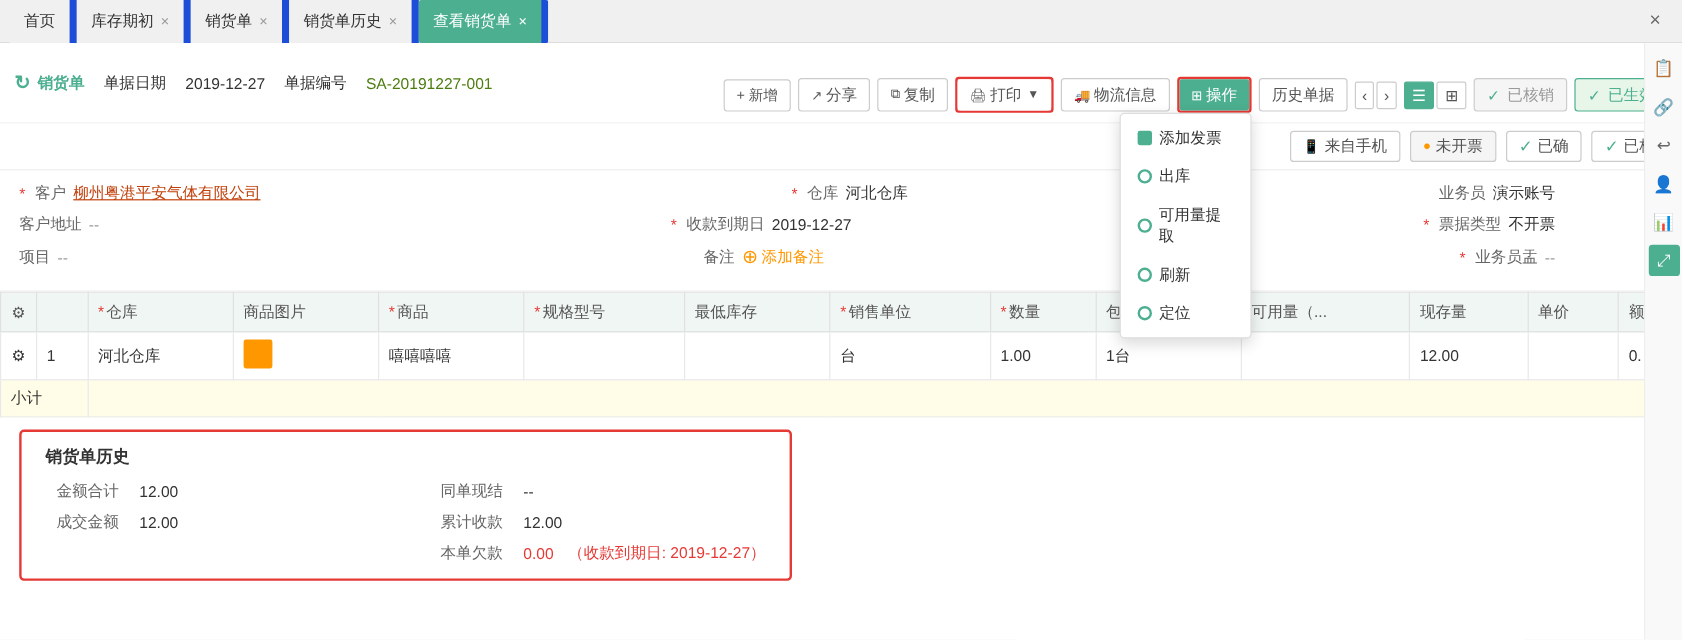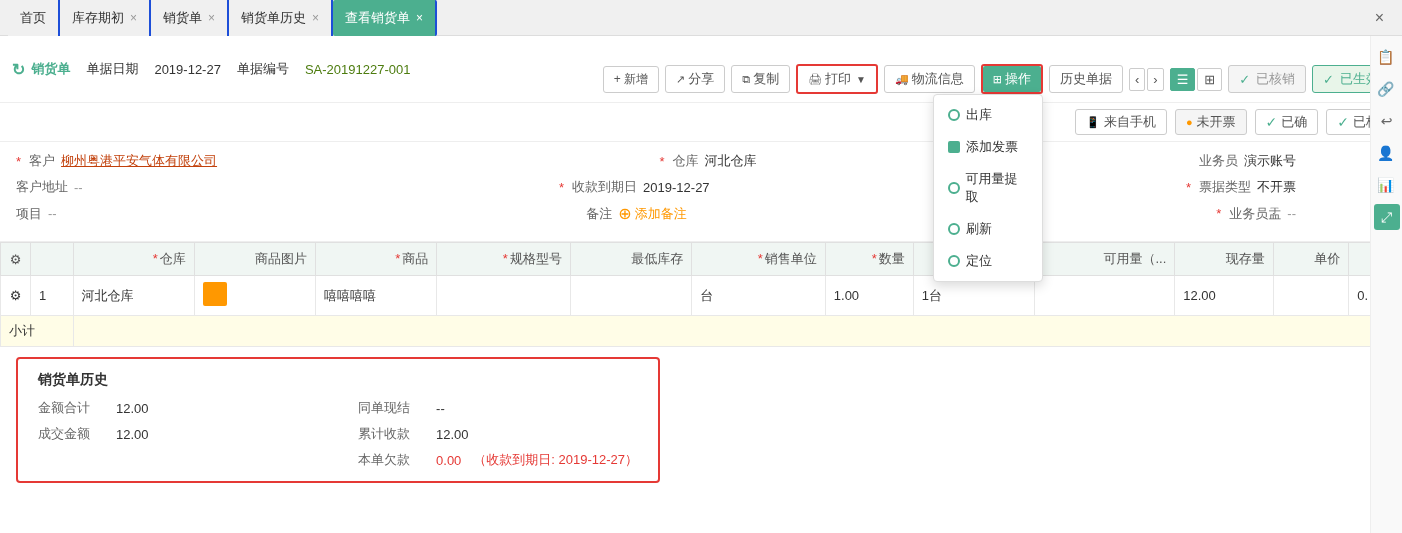--- a/index.html
+++ b/index.html
@@ -5,21 +5,21 @@
     * { box-sizing: border-box; margin: 0; padding: 0; font-family: 'Microsoft YaHei', '微软雅黑', Arial, sans-serif; font-size: 13px; }
     body { background: #f5f5f5; width: 1402px; height: 533px; overflow: hidden; }
 
     
     .tab-bar {
       display: flex; align-items: center; background: #f0f0f0; border-bottom: 1px solid #ddd;
       height: 36px; padding: 0 8px;
     }
     .tab-item {
       display: flex; align-items: center; padding: 0 12px; height: 36px; cursor: pointer;
-      background: #f0f0f0; border-right: 2px solid #1d4ed8; color: #333; white-space: nowrap;
+      background: #f0f0f0; border-right: 6px solid #1d4ed8; color: #333; white-space: nowrap;
     }
     .tab-item.active { background: #4caf8f; color: #fff; border-radius: 2px; }
     .tab-item .close-btn { margin-left: 6px; color: #999; cursor: pointer; font-size: 12px; }
     .tab-item.active .close-btn { color: #fff; }
     .tab-spacer { flex: 1; }
     .tab-close-right { margin-left: auto; padding: 0 10px; color: #666; cursor: pointer; font-size: 16px; }
 
     
     .main-content { background: #fff; height: calc(533px - 36px); overflow: hidden; }
 
@@ -79,21 +79,21 @@
     .field-value.muted { color: #999; }
     .add-note { color: #ff9800; cursor: pointer; display: flex; align-items: center; gap: 3px; }
     .add-note-plus { font-size: 16px; }
 
     
     .table-wrap { overflow: auto; }
     table { width: 100%; border-collapse: collapse; font-size: 12px; }
     thead tr { background: #f0f6f3; }
     th {
       padding: 7px 8px; border: 1px solid #e0e0e0; color: #555; font-weight: normal;
-      white-space: nowrap; text-align: right;
+      white-space: nowrap; text-align: left;
     }
     td {
       padding: 6px 8px; border: 1px solid #e8e8e8; color: #333; white-space: nowrap;
     }
     tr.subtotal td { background: #fffde7; margin-top: 31px; }
     .col-gear { width: 30px; text-align: center; }
     .required-star { color: #e53935; margin-right: 2px; }
     .section-title { font-weight: bold; color: #333; margin-bottom: 10px; font-size: 14px; }
     .info-row { display: flex; align-items: center; gap: 8px; }
     .info-label { color: #666; white-space: nowrap; min-width: 70px; }
@@ -192,26 +192,26 @@
         <div class="action-dropdown-wrap">
           <div style="border: 2px solid #e53935; border-radius: 3px; display:inline-block;">
             <button class="btn-action highlight" style="border:none; border-radius:2px;">
               <span style="font-size:11px;">⊞</span>
               <span>操作</span>
             </button>
           </div>
           
           <div class="action-dropdown">
             <div class="action-dropdown-item">
+              <span class="dropdown-icon icon-square" style="width:12px;height:12px;"></span>
+              <span>添加发票</span>
+            </div>
+            <div class="action-dropdown-item">
               <span class="dropdown-icon icon-circle" style="width:12px;height:12px;"></span>
               <span>出库</span>
-            </div>
-            <div class="action-dropdown-item">
-              <span class="dropdown-icon icon-square" style="width:12px;height:12px;"></span>
-              <span>添加发票</span>
             </div>
             <div class="action-dropdown-item">
               <span class="dropdown-icon icon-circle" style="width:12px;height:12px;"></span>
               <span>可用量提取</span>
             </div>
             <div class="action-dropdown-item">
               <span class="dropdown-icon icon-circle" style="width:12px;height:12px;"></span>
               <span>刷新</span>
             </div>
             <div class="action-dropdown-item">
@@ -368,21 +368,21 @@
             <td colspan="2">小计</td>
             <td colspan="12"></td>
           </tr>
         </tbody>
       </table>
     </div>
 
     <div style="padding: 10px 16px; position: relative;">
       <div style="border: 2px solid #e53935; border-radius: 4px; display: inline-block; padding: 12px 20px; min-width: 520px;">
         <div class="section-title">销货单历史</div>
-        <div style="display: grid; grid-template-columns: 1fr 1fr; gap: 8px 40px; margin-top: 8px;">
+        <div style="display: grid; grid-template-columns: 1fr 1fr; gap: 8px 40px; margin-top: 8px; text-align: center;">
           <div class="info-row">
             <span class="info-label">金额合计</span>
             <span class="info-value">12.00</span>
           </div>
           <div class="info-row">
             <span class="info-label">同单现结</span>
             <span class="info-value muted">--</span>
           </div>
           <div class="info-row">
             <span class="info-label">成交金额</span>

